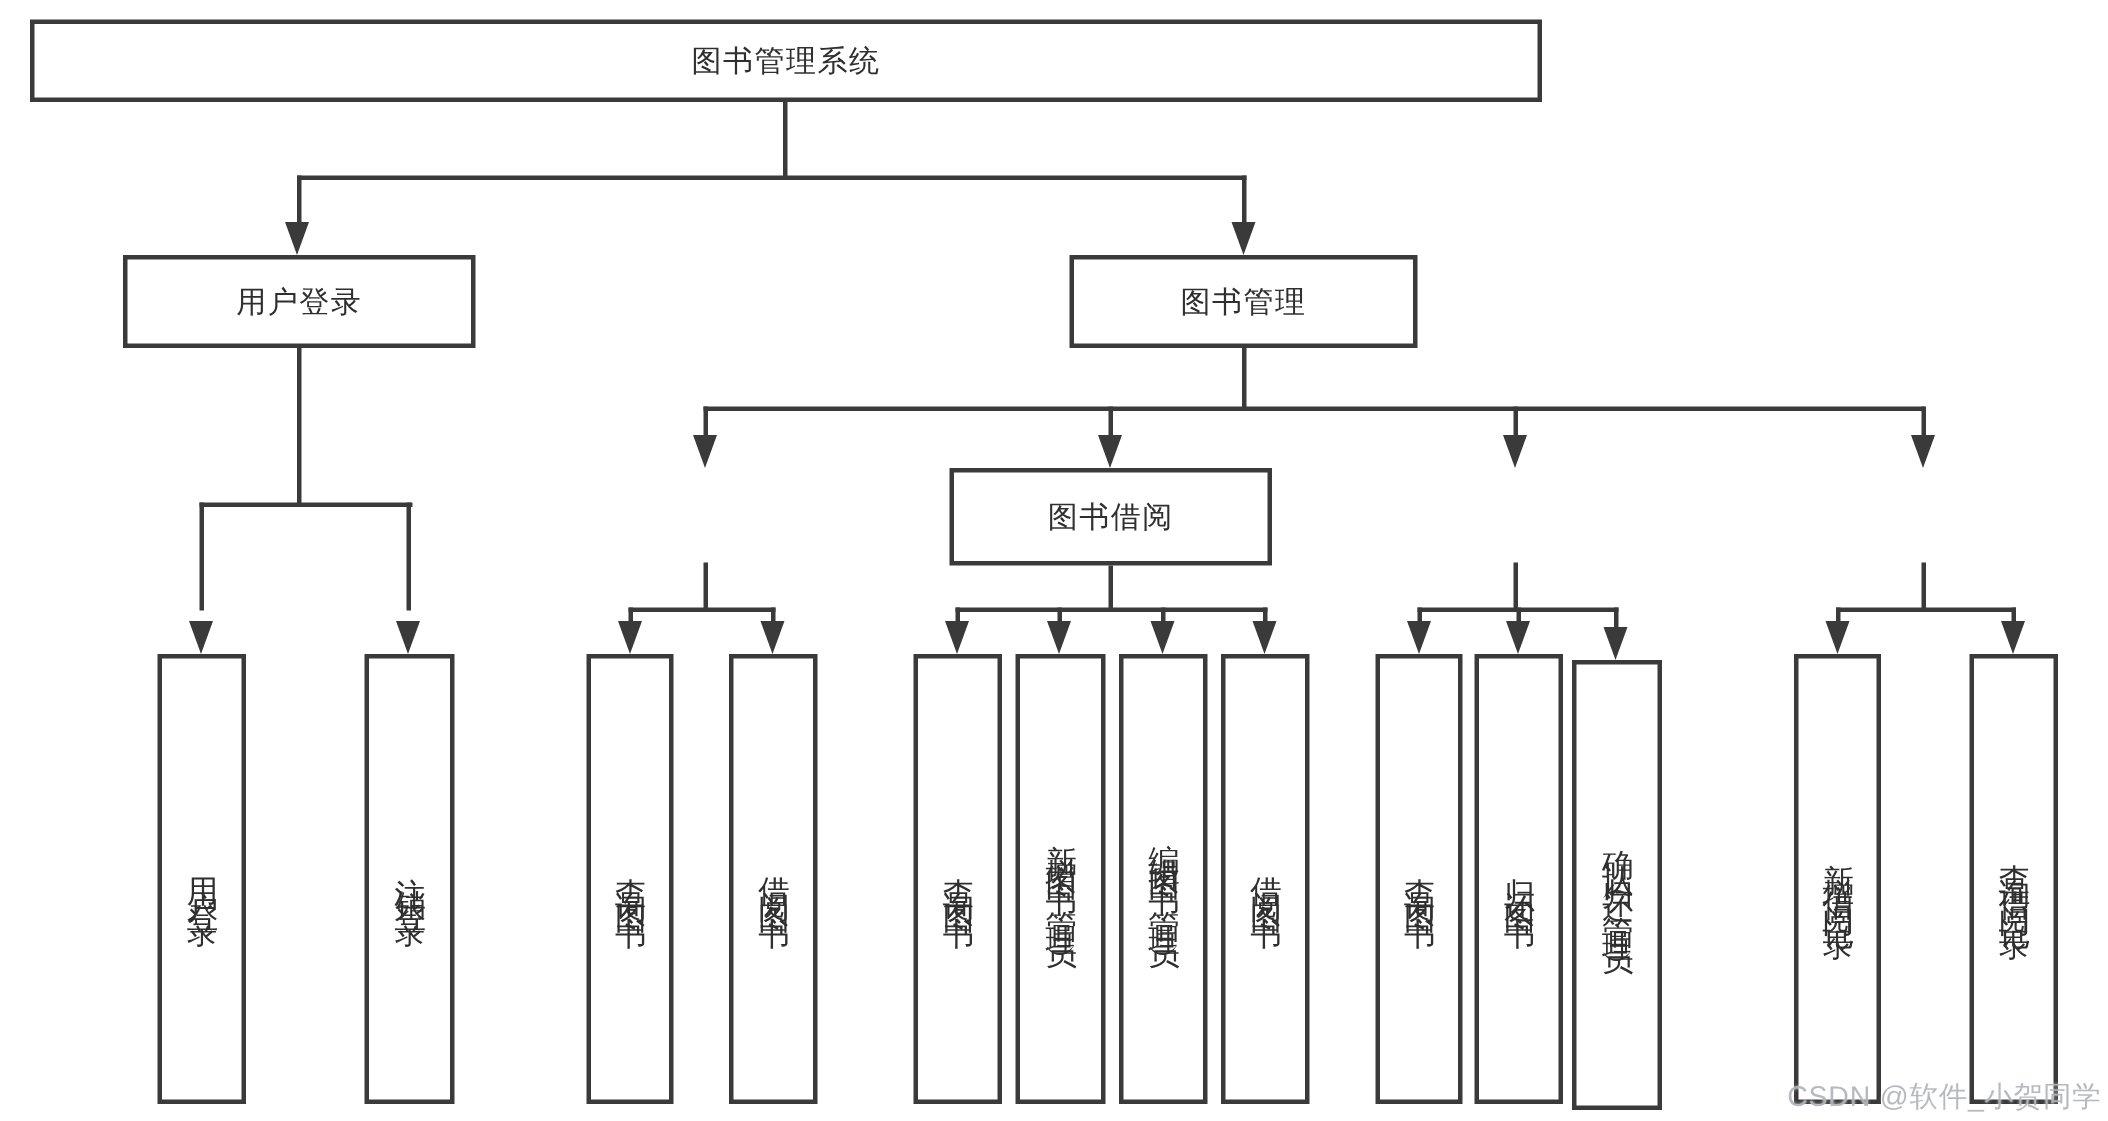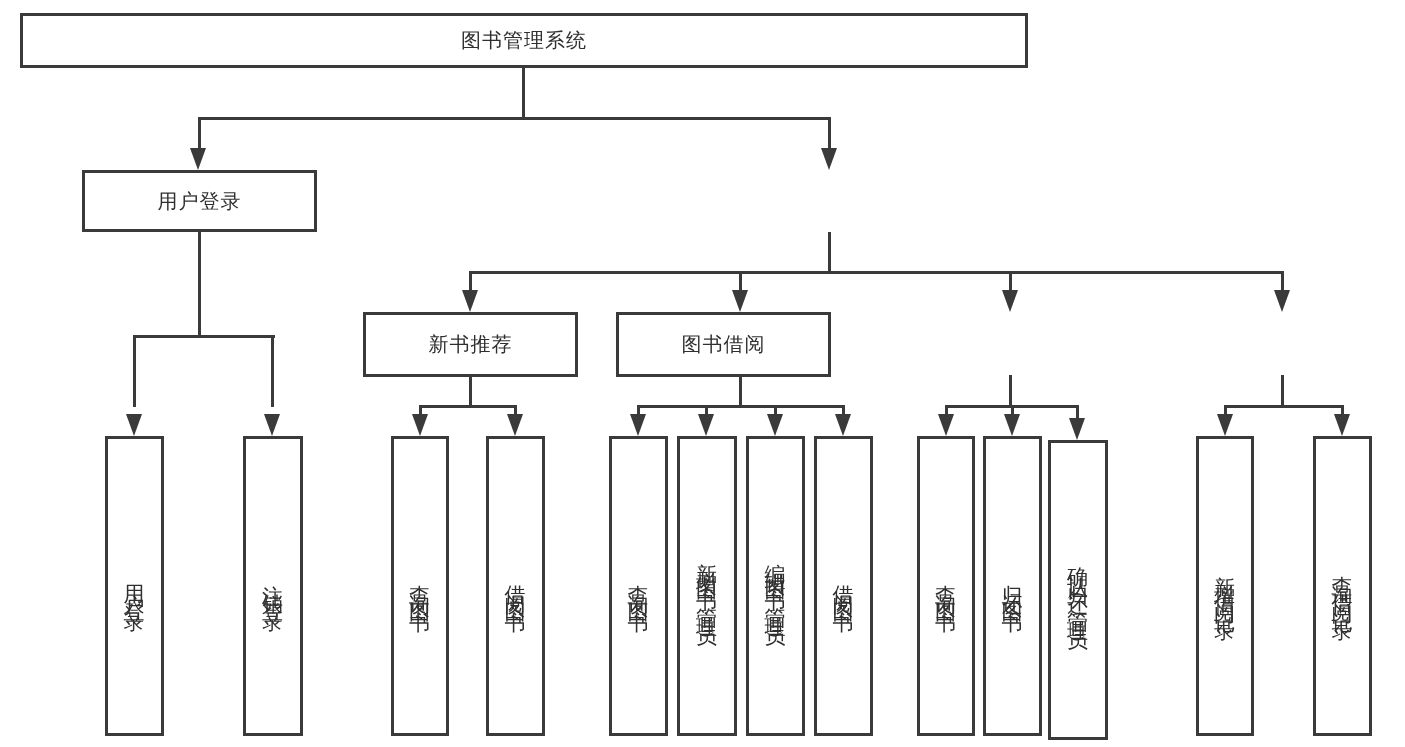--- a/index.html
+++ b/index.html
@@ -56,24 +56,24 @@
 </style>
 </head>
 <body>
 
 <div class="canvas">
 
   <div class="node" style="left:20px;top:13px;width:1008px;height:55px;">图书管理系统</div>
 
   <div class="node" style="left:82px;top:170px;width:235px;height:62px;">用户登录</div>
 
+  <div class="node" style="left:713px;top:170px;width:232px;height:62px;">图书管理</div>
 
-  <div class="node" style="left:363px;top:312px;width:215px;height:65px;">新书推荐</div>
 
-  <div class="node" style="left:616px;top:312px;width:215px;height:65px;">图书借阅</div>
+  <div class="node" style="left:633px;top:312px;width:215px;height:65px;">图书借阅</div>
 
 
 
   <div class="node leaf" style="left:105px;top:436px;width:59px;height:300px;">
     <span class="vtext">用户登录</span>
   </div>
 
   <div class="node leaf" style="left:243px;top:436px;width:60px;height:300px;">
     <span class="vtext">注销登录</span>
   </div>
@@ -174,14 +174,15 @@
   <div class="vline" style="left:1076px;top:405px;height:18px;"></div>
   <div class="arrow" style="left:1069px;top:418px;"></div>
 
   <div class="vline" style="left:1281px;top:375px;height:33px;"></div>
   <div class="hline" style="left:1224px;top:405px;width:120px;"></div>
   <div class="vline" style="left:1224px;top:405px;height:14px;"></div>
   <div class="arrow" style="left:1217px;top:414px;"></div>
   <div class="vline" style="left:1341px;top:405px;height:14px;"></div>
   <div class="arrow" style="left:1334px;top:414px;"></div>
 
+  <div class="watermark">CSDN @软件_小贺同学</div>
 
 </div>
 
 </body></html>

